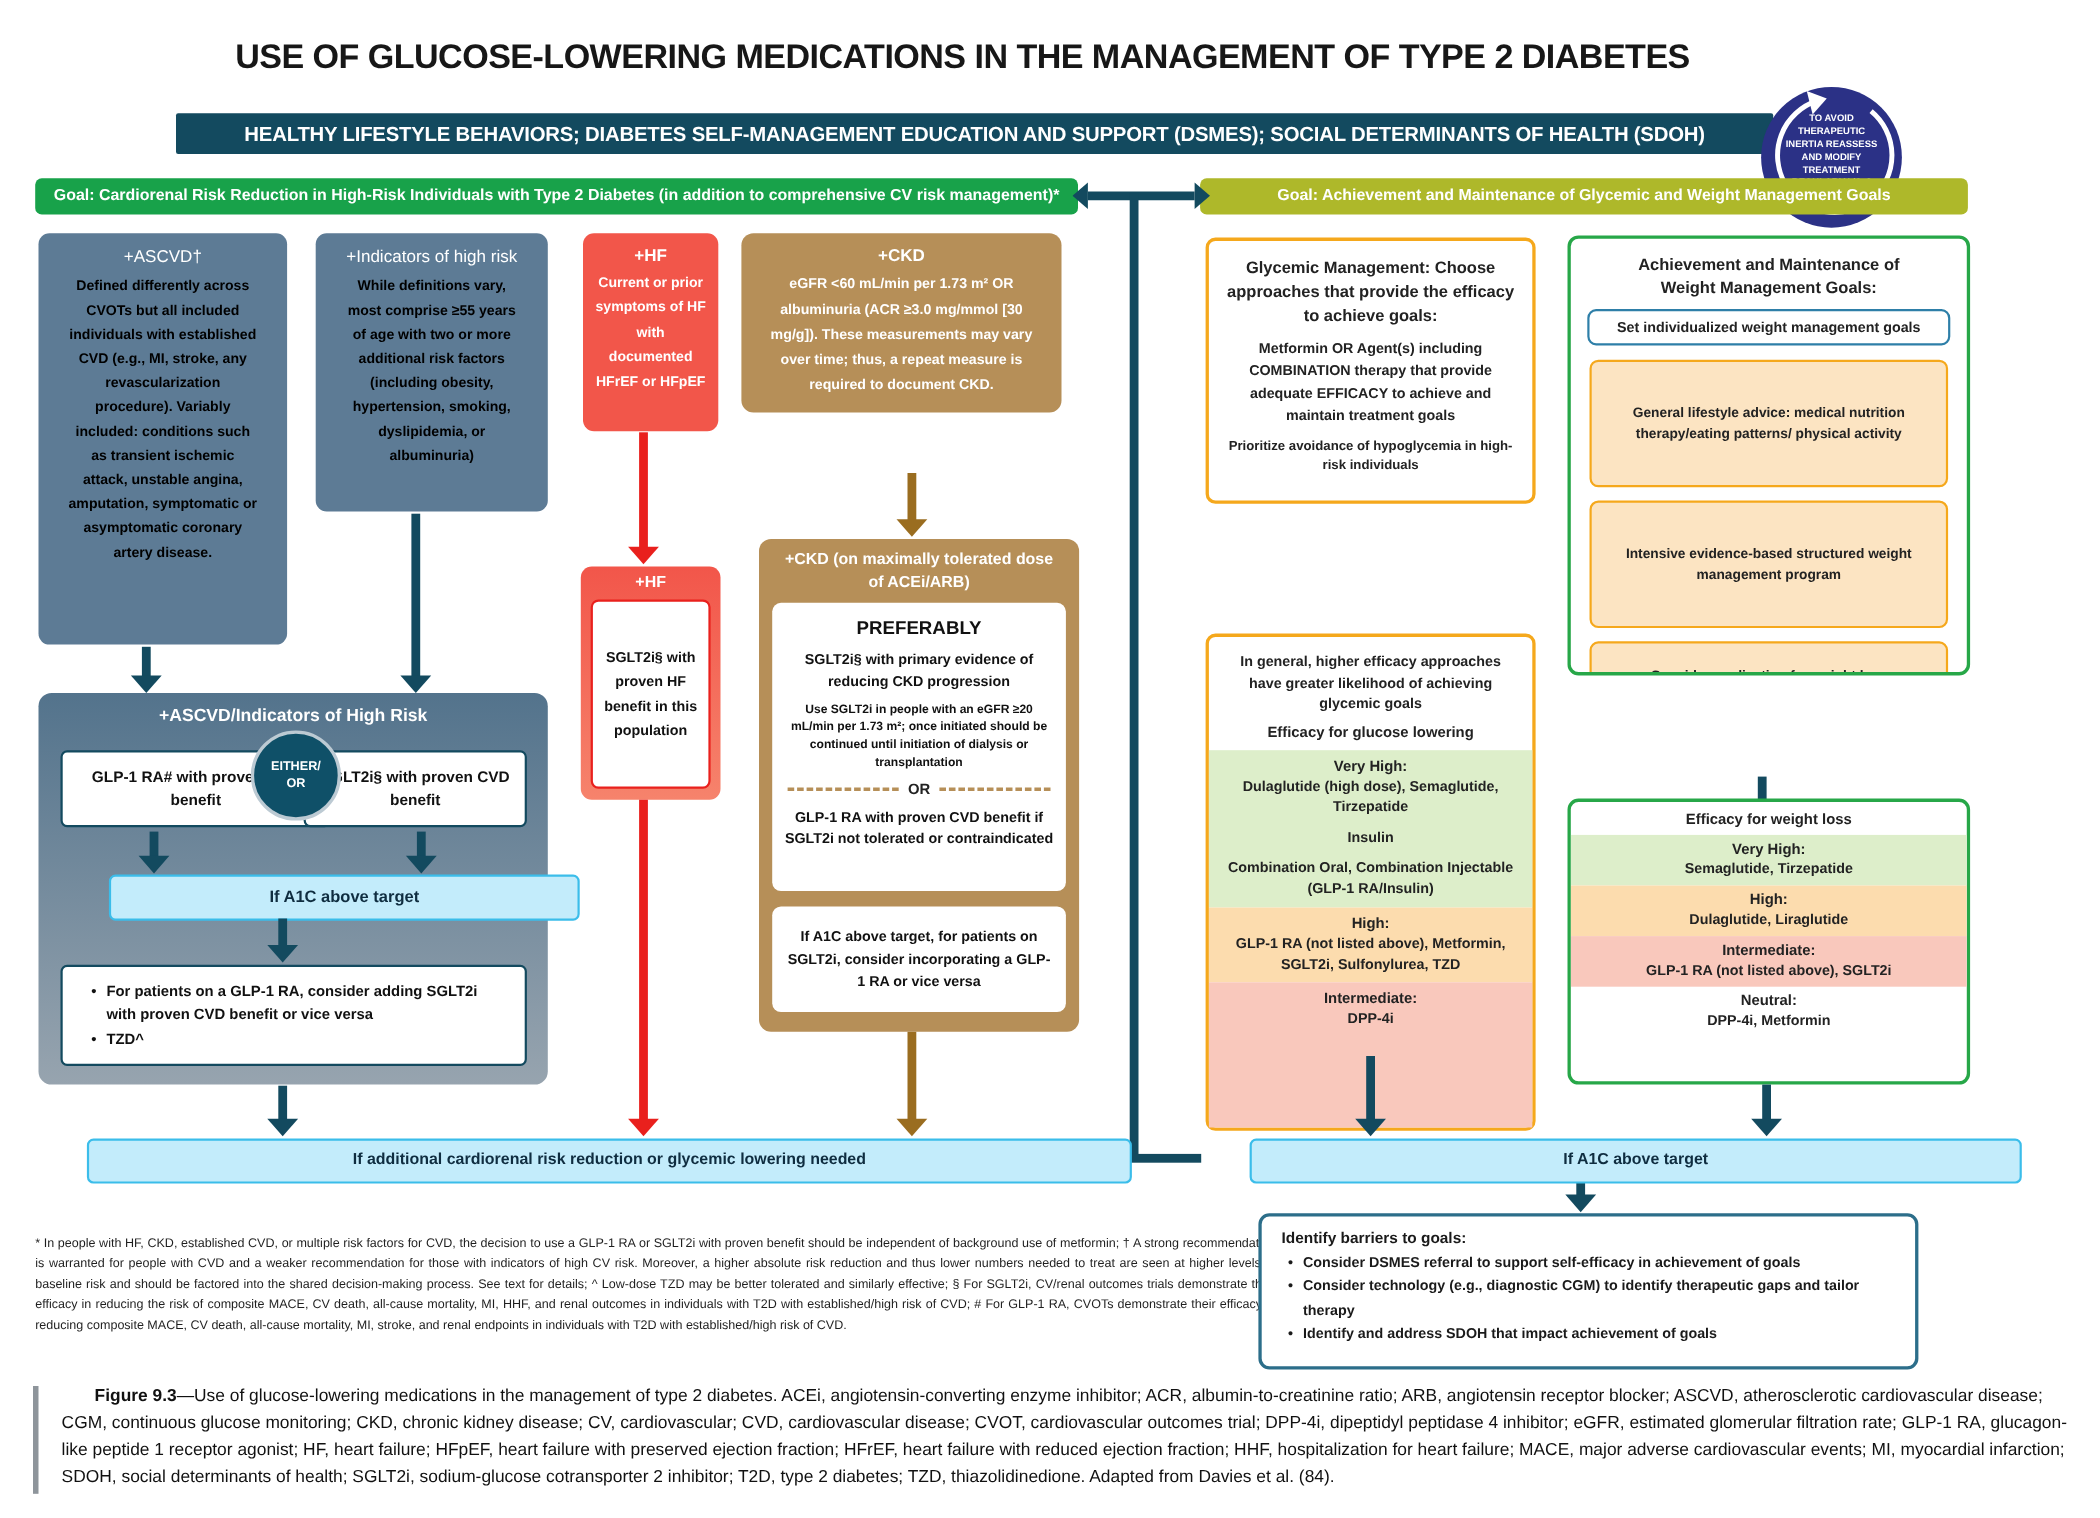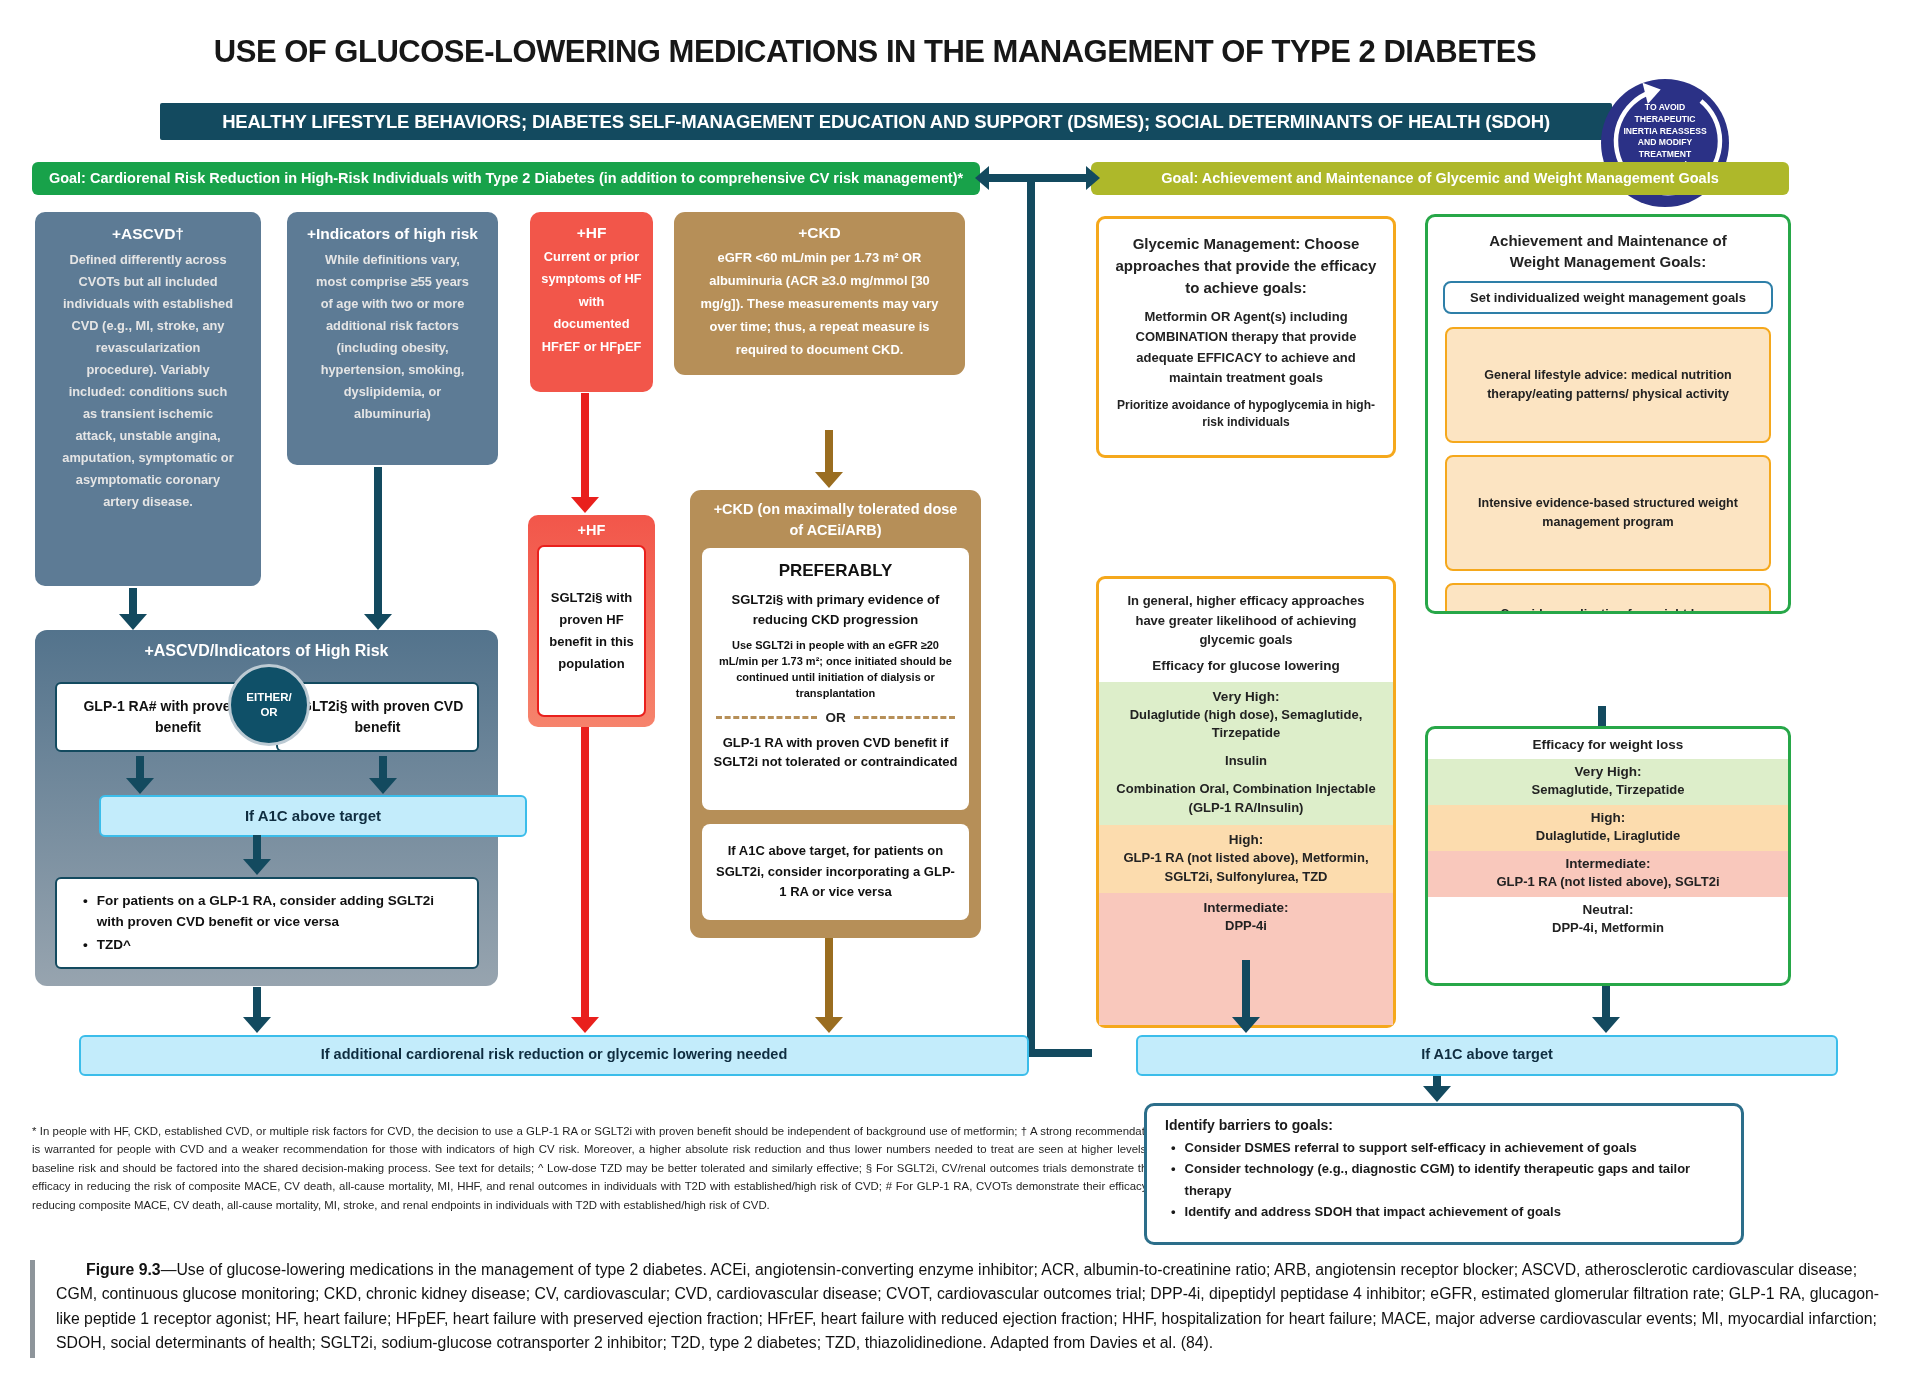--- a/index.html
+++ b/index.html
@@ -15,22 +15,22 @@
     display:flex;align-items:center;justify-content:center;text-align:center;}
   #badge .txt{color:#fff;font-weight:700;font-size:8.6px;line-height:1.35;width:86px;}
   #badge svg{position:absolute;left:0;top:0;}
   
   .goalbar{height:33px;border-radius:6px;color:#fff;font-weight:700;font-size:14.5px;
     text-align:center;line-height:33px;}
   #goal-left{left:32px;top:162px;width:948px;background:#18a24a;}
   #goal-right{left:1091px;top:162px;width:698px;background:#aeb82a;}
   
   .slate{background:#5d7b95;border-radius:10px;color:#fff;text-align:center;}
-  .slate .bt{font-weight:700;font-size:15.5px;margin:13px 6px 6px;}
-  .slate .bb{font-weight:600;font-size:12.8px;line-height:1.72;padding:0 27px;color:#e5e5e5;}
+  .slate .bt{font-weight:400;font-size:15.5px;margin:13px 6px 6px;}
+  .slate .bb{font-weight:600;font-size:12.8px;line-height:1.72;padding:0 27px;color:#000000;}
   .redbox{background:#f2564a;border-radius:10px;color:#fff;text-align:center;}
   .tanbox{background:#b68f58;border-radius:11px;color:#fff;text-align:center;}
   .whitebox{background:#fff;border:2px solid #134a5f;border-radius:6px;color:#111;text-align:center;}
   .lblue{background:#c3ecfb;border:2.5px solid #3bbdea;border-radius:6px;color:#0f2d40;
     font-weight:700;text-align:center;margin-left:44px;}
   
   .varrow{position:absolute;width:28px;}
   .varrow .shaft{position:absolute;left:50%;transform:translateX(-50%);width:8px;top:0;bottom:14px;background:var(--c);}
   .varrow::after{content:'';position:absolute;bottom:0;left:50%;transform:translateX(-50%);
     width:0;height:0;border:14px solid transparent;border-top:16px solid var(--c);border-bottom:0;}

